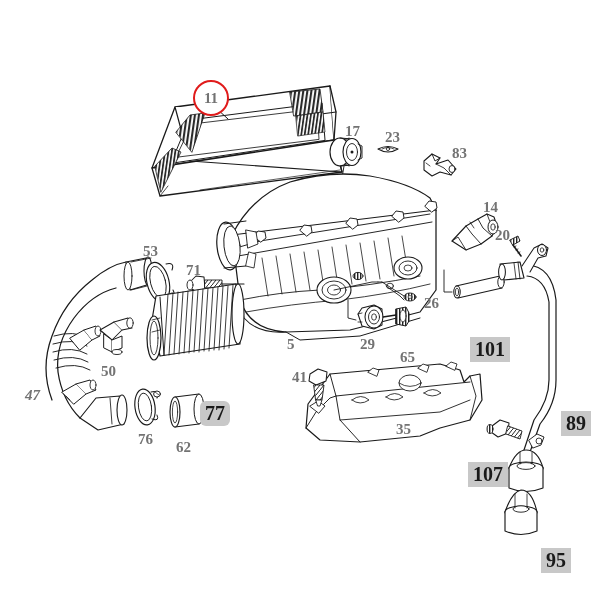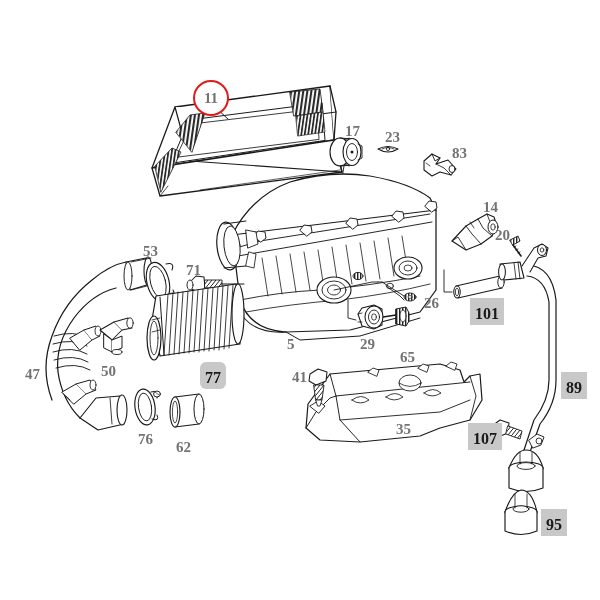--- a/index.html
+++ b/index.html
@@ -26,22 +26,23 @@
     font-size: 15px;
     font-weight: 700;
     color: #737373;
     line-height: 1;
     white-space: nowrap;
     user-select: none;
   }
   .callout.boxed {
     background: #c8c8c8;
     color: #1a1a1a;
-    padding: 8px 5px 3px 5px;
-    font-size: 16px;
+    padding: 2px 5px 3px 5px;
+    font-size: 20px;
+    margin-top: 39px;
   }
   .callout.circled {
     width: 32px;
     height: 32px;
     border: 2.5px solid #e01b1b;
     border-radius: 50%;
     background: #ffffff;
     display: flex;
     align-items: center;
     justify-content: center;
@@ -423,21 +424,21 @@
       <div class="callout" style="left: 186px; top: 263px;">71</div>
       <div class="callout" style="left: 424px; top: 296px;">26</div>
       <div class="callout boxed" style="left: 470px; top: 298px;">101</div>
       <div class="callout" style="left: 287px; top: 337px;">5</div>
       <div class="callout" style="left: 360px; top: 337px;">29</div>
       <div class="callout" style="left: 400px; top: 350px;">65</div>
       <div class="callout" style="left: 101px; top: 364px;">50</div>
       <div class="callout boxed" style="left: 200px; top: 362px; border-radius: 6px;">77</div>
       <div class="callout" style="left: 292px; top: 370px;">41</div>
       <div class="callout boxed" style="left: 561px; top: 372px;">89</div>
-      <div class="callout" style="left: 25px; top: 367px;">47</div>
+      <div class="callout" style="left: 25px; top: 388px; font-style: italic;">47</div>
       <div class="callout" style="left: 396px; top: 422px;">35</div>
       <div class="callout boxed" style="left: 468px; top: 423px;">107</div>
       <div class="callout" style="left: 138px; top: 432px;">76</div>
       <div class="callout" style="left: 176px; top: 440px;">62</div>
       <div class="callout boxed" style="left: 541px; top: 509px;">95</div>
     </div>
 
 </div>
 
 </body></html>

